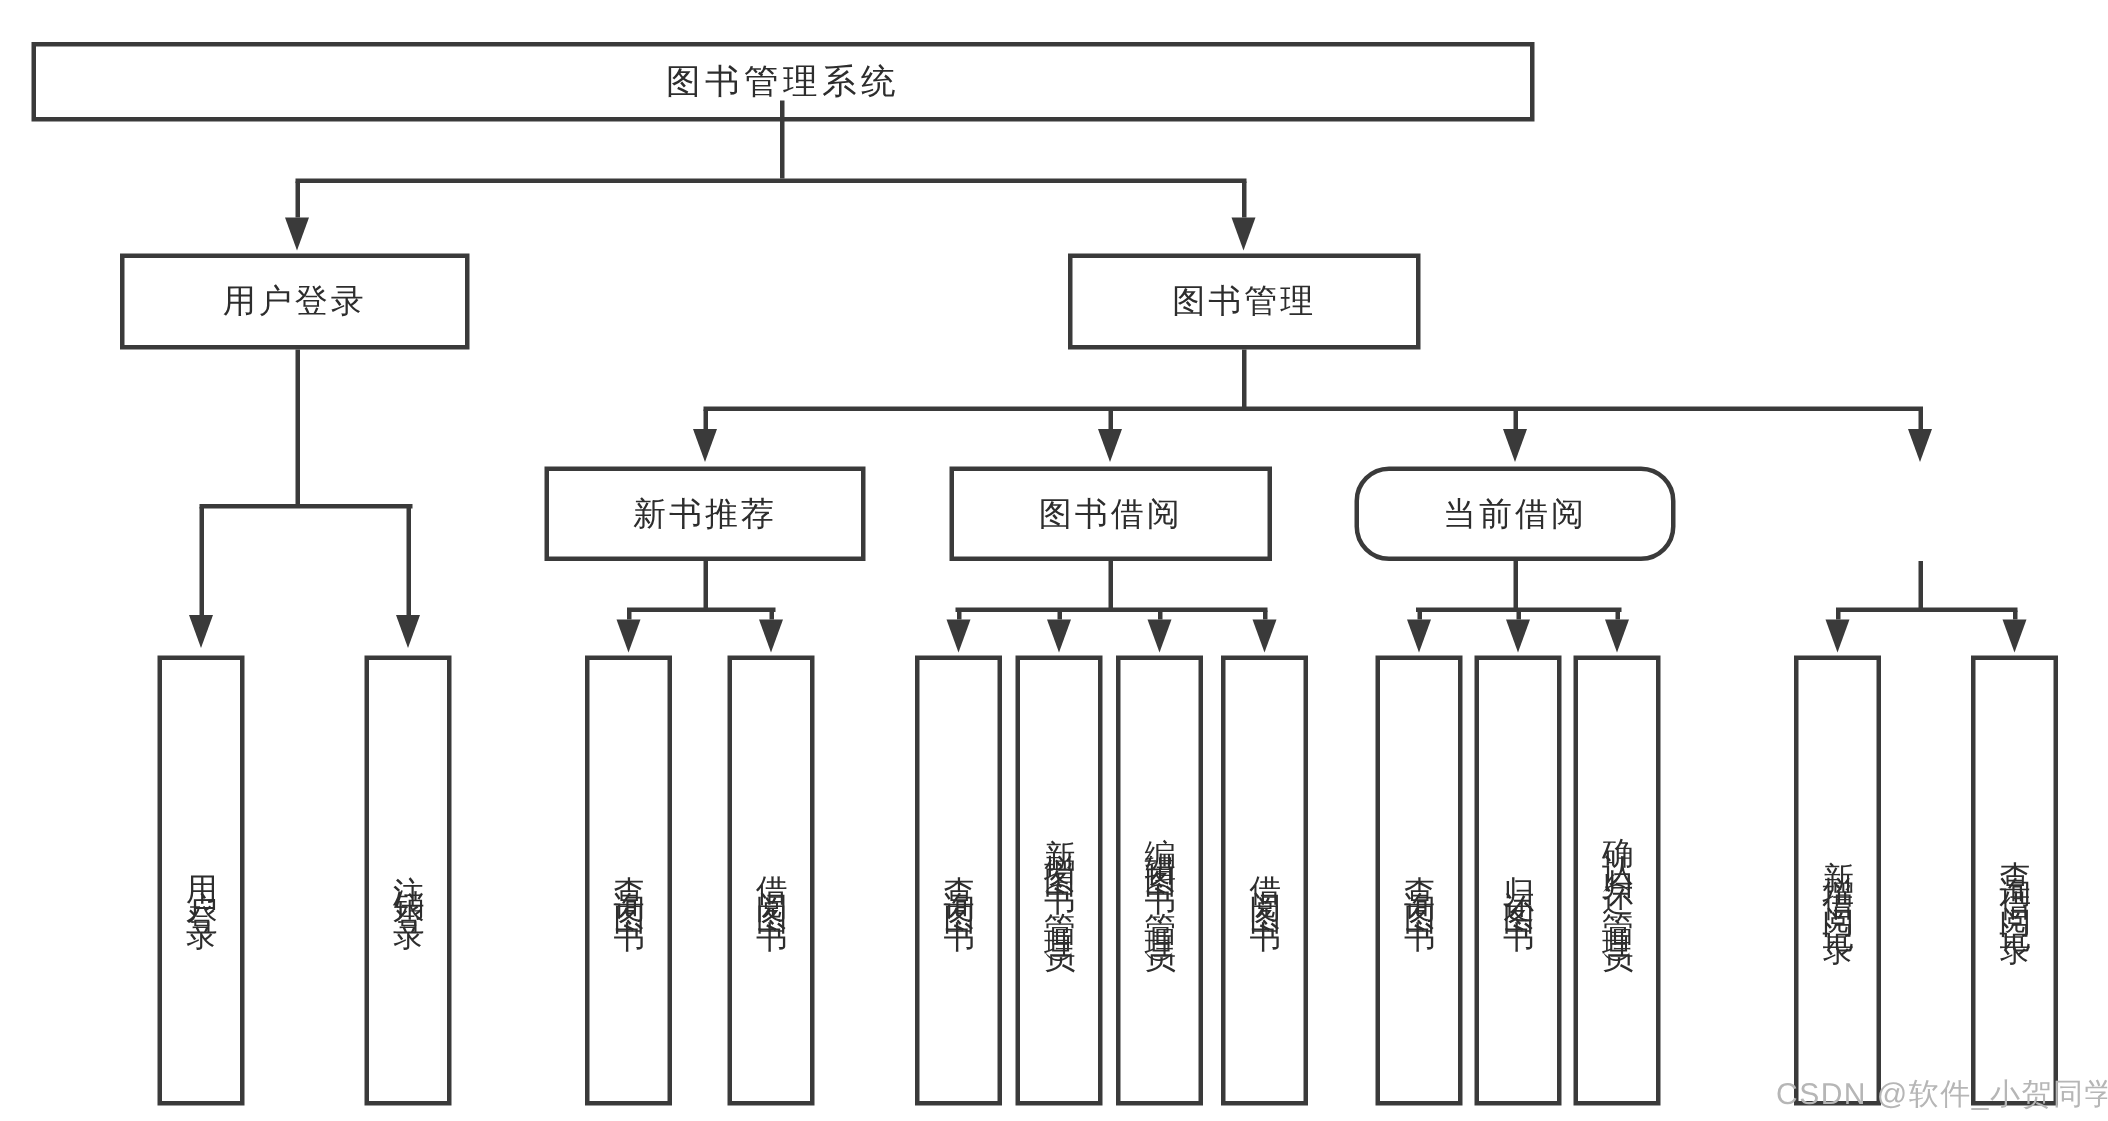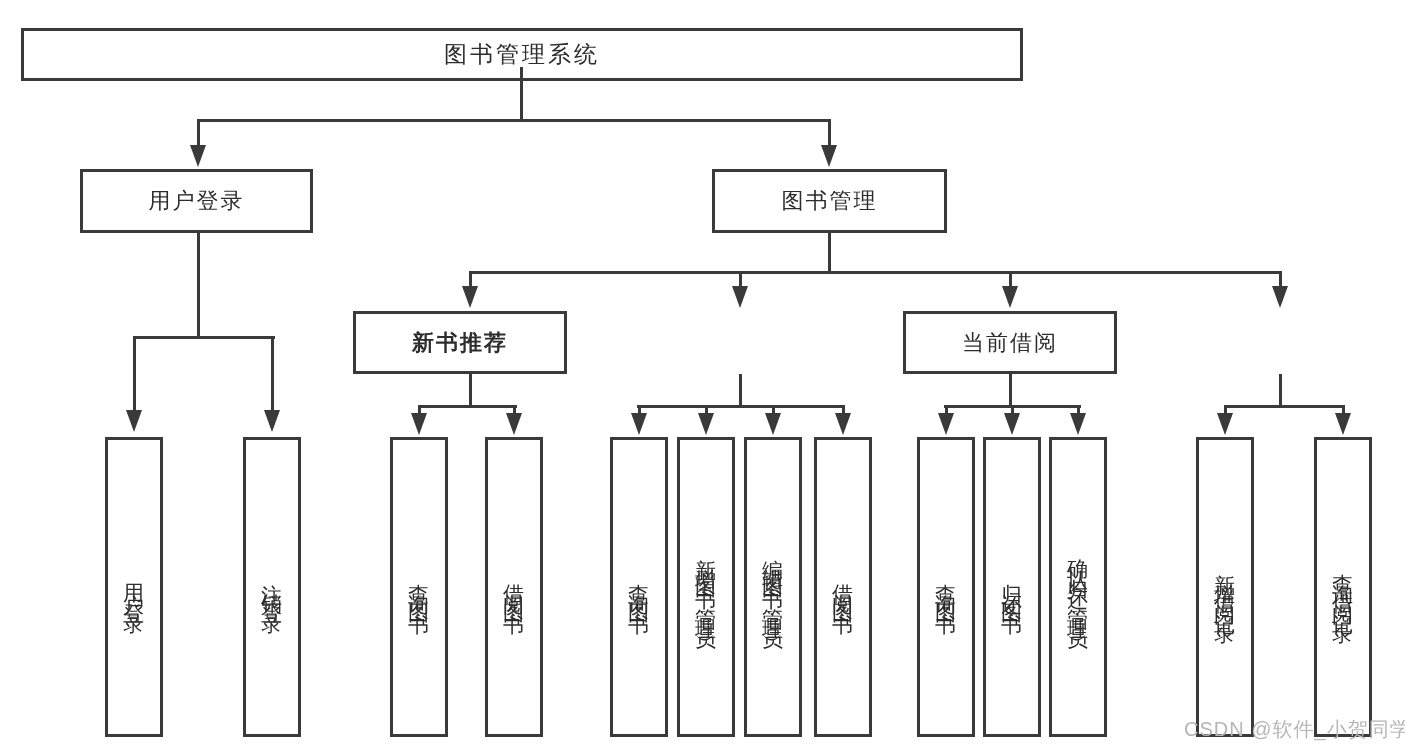--- a/index.html
+++ b/index.html
@@ -76,24 +76,27 @@
   </div>
   <div class="arrow" style="left:1002px;top:273px;">
     <div class="shaft" style="height:13px;"></div>
     <div class="head"></div>
   </div>
   <div class="arrow" style="left:1272px;top:273px;">
     <div class="shaft" style="height:13px;"></div>
     <div class="head"></div>
   </div>
 
-  <div class="box hbox" style="left:353px;top:311px;width:214px;height:63px;font-weight:bold;">
+  <div class="box hbox" style="left:363px;top:311px;width:214px;height:63px;">
     <span>新书推荐</span>
   </div>
-  <div class="box hbox" style="left:903px;top:311px;width:214px;height:63px;">
+  <div class="box hbox" style="left:633px;top:311px;width:215px;height:63px;">
+    <span>图书借阅</span>
+  </div>
+  <div class="box hbox" style="left:903px;top:311px;width:214px;height:63px;border-radius:23px;">
     <span>当前借阅</span>
   </div>
 
   <div class="line vline" style="left:469px;top:374px;height:33px;"></div>
   <div class="line vline" style="left:739px;top:374px;height:33px;"></div>
   <div class="line vline" style="left:1009px;top:374px;height:33px;"></div>
   <div class="line vline" style="left:1279px;top:374px;height:33px;"></div>
 
   <div class="line hline" style="left:418px;top:405px;width:99px;"></div>
   <div class="line hline" style="left:637px;top:405px;width:208px;"></div>

